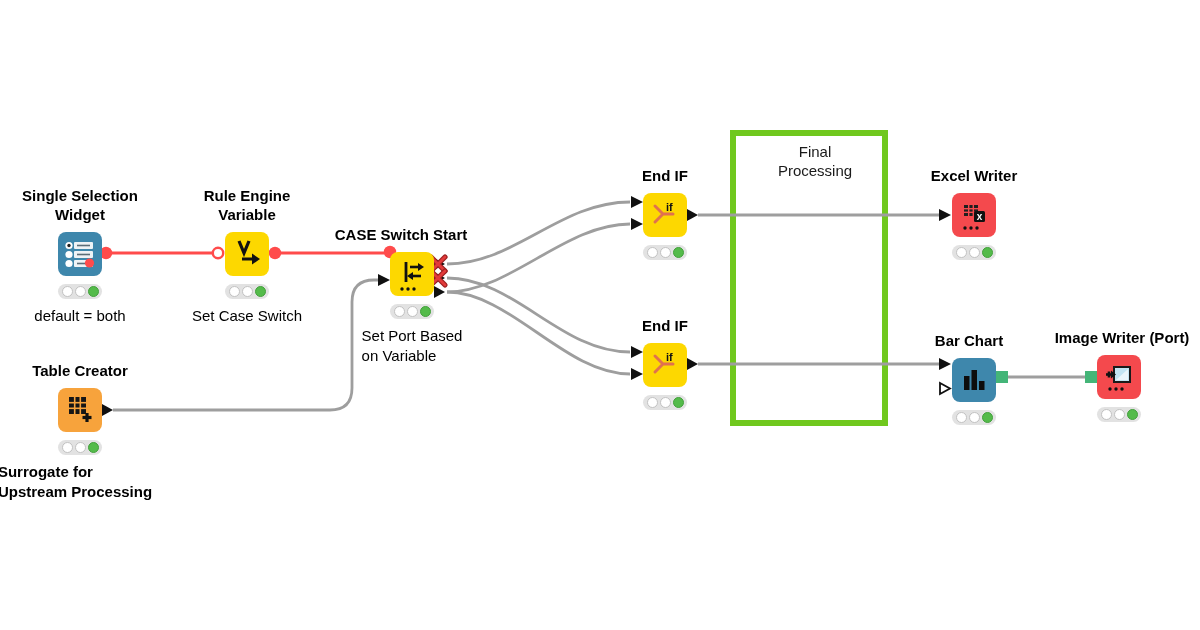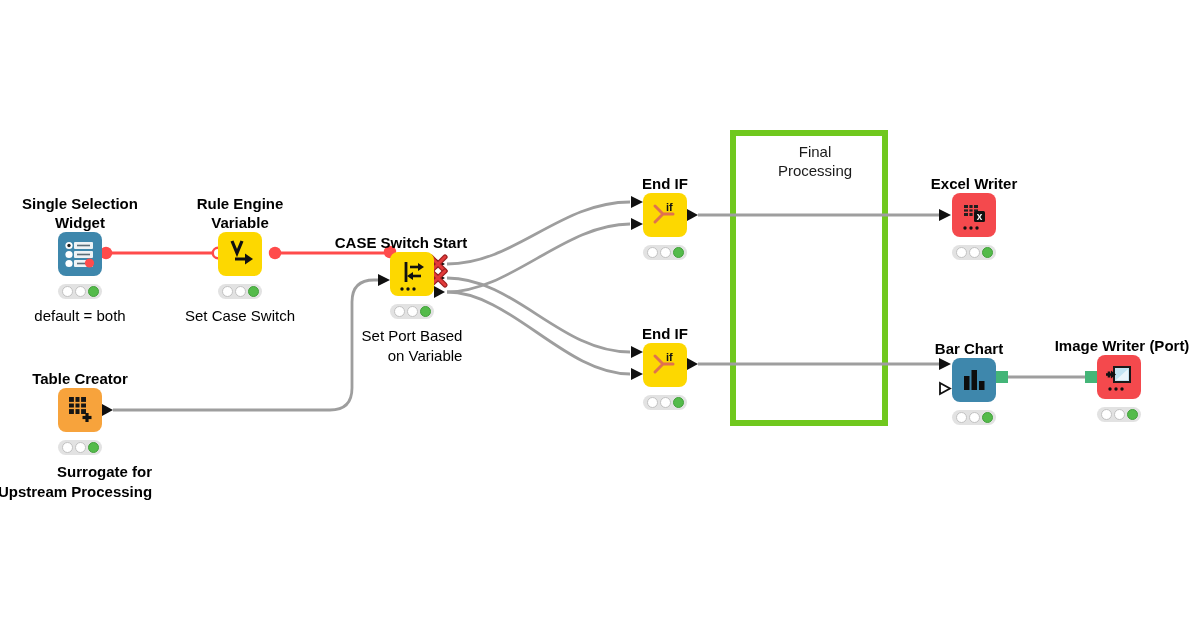--- a/index.html
+++ b/index.html
@@ -9,38 +9,38 @@
   }
   .wire-layer{position:absolute;left:0;top:0;z-index:2;}
   .annotation{
     position:absolute;z-index:1;border:6px solid var(--annotation-green,#70c81e);
     background:transparent;box-sizing:border-box;
   }
   .annotation-title{
     position:absolute;top:6px;left:0;right:0;text-align:center;
     font-size:15px;line-height:19px;white-space:pre-line;color:#1a1a1a;padding-left:12px;
   }
-  .node{position:absolute;width:44px;height:52px;z-index:3;}
+  .node{position:absolute;width:44px;height:44px;z-index:3;}
   .node-body{
     width:44px;height:44px;border-radius:8px;position:relative;
     display:flex;align-items:flex-start;justify-content:center;
   }
   .node-body svg{display:block;}
   .bg-yellow{background:var(--node-yellow,#fdd800);}
   .bg-blue{background:var(--node-blue,#3e87ac);}
   .bg-orange{background:var(--node-orange,#f7a33c);}
   .bg-red{background:var(--node-red,#f4494d);}
   .node-title{
     position:absolute;bottom:52px;left:50%;transform:translateX(-50%);
     width:max-content;text-align:center;font-weight:bold;font-size:15px;
     line-height:19px;white-space:pre-line;color:#000;
   }
   .node-label{
     position:absolute;top:74px;left:50%;transform:translateX(-50%);
-    width:max-content;text-align:right;font-size:15px;line-height:20px;
+    width:max-content;text-align:left;font-size:15px;line-height:20px;
     white-space:pre-line;color:#000;
   }
   .traffic-light{
     position:absolute;top:52px;left:0;width:44px;height:15px;border-radius:8px;
     background:#e2e2e2;display:flex;align-items:center;justify-content:center;gap:2px;
   }
   .tl{width:11px;height:11px;border-radius:50%;box-sizing:border-box;}
   .tl-off{background:#fff;border:1px solid #c2c2c2;}
   .tl-green{background:var(--traffic-green,#54bb4a);border:1px solid #43a03c;}
   
@@ -140,21 +140,21 @@
       </svg>
     </div>
     <div class="traffic-light">
       <span class="tl tl-off"></span>
         <span class="tl tl-off"></span>
         <span class="tl tl-green"></span>
     </div>
     <div class="node-label">default = both</div>
   </div>
 
-  <div class="node" style="left:218px;top:232px;">
+  <div class="node" style="left:225px;top:232px;">
     <div class="node-title">Rule Engine
 Variable</div>
     <div class="node-body bg-yellow">
       <svg width="44" height="44" viewBox="0 0 44 44">
         <path d="M14,9 L19,21 L24,9" fill="none" stroke="#111" stroke-width="3.2"></path>
         <line x1="17" y1="27" x2="28" y2="27" stroke="#111" stroke-width="3"></line>
         <polygon points="27,21.5 27,32.5 35,27" fill="#111"></polygon>
       </svg>
     </div>
     <div class="traffic-light">

